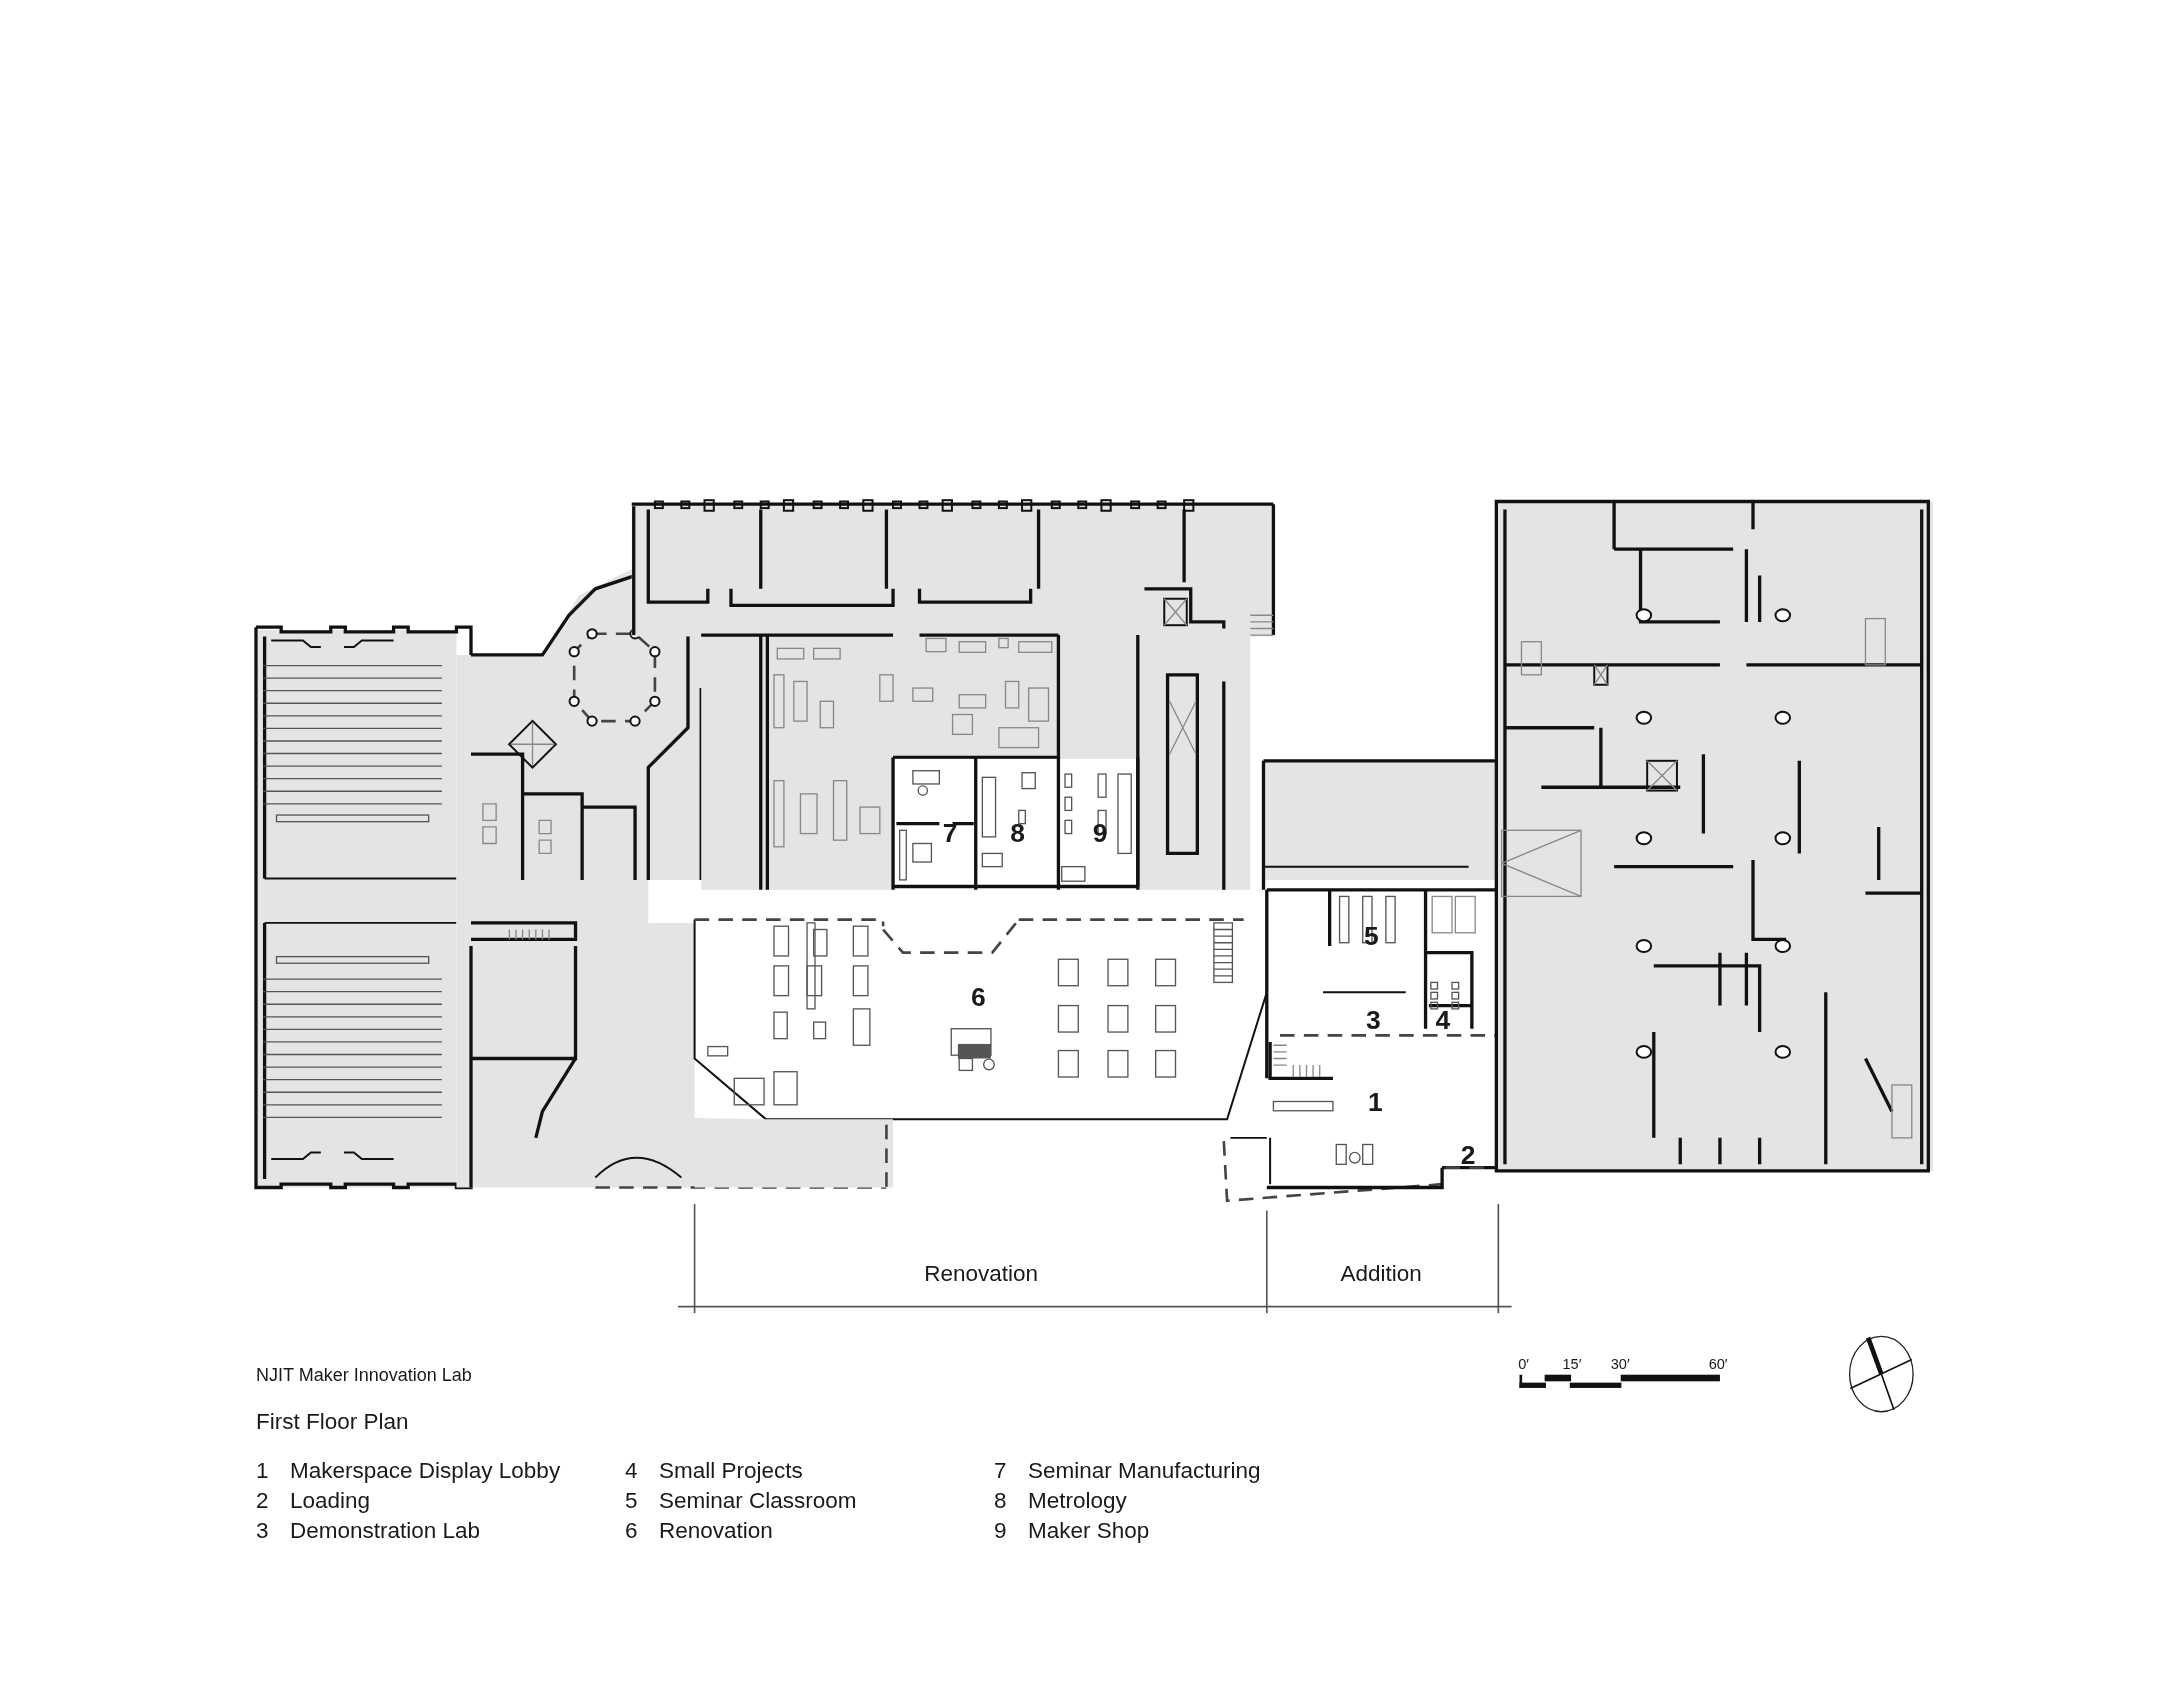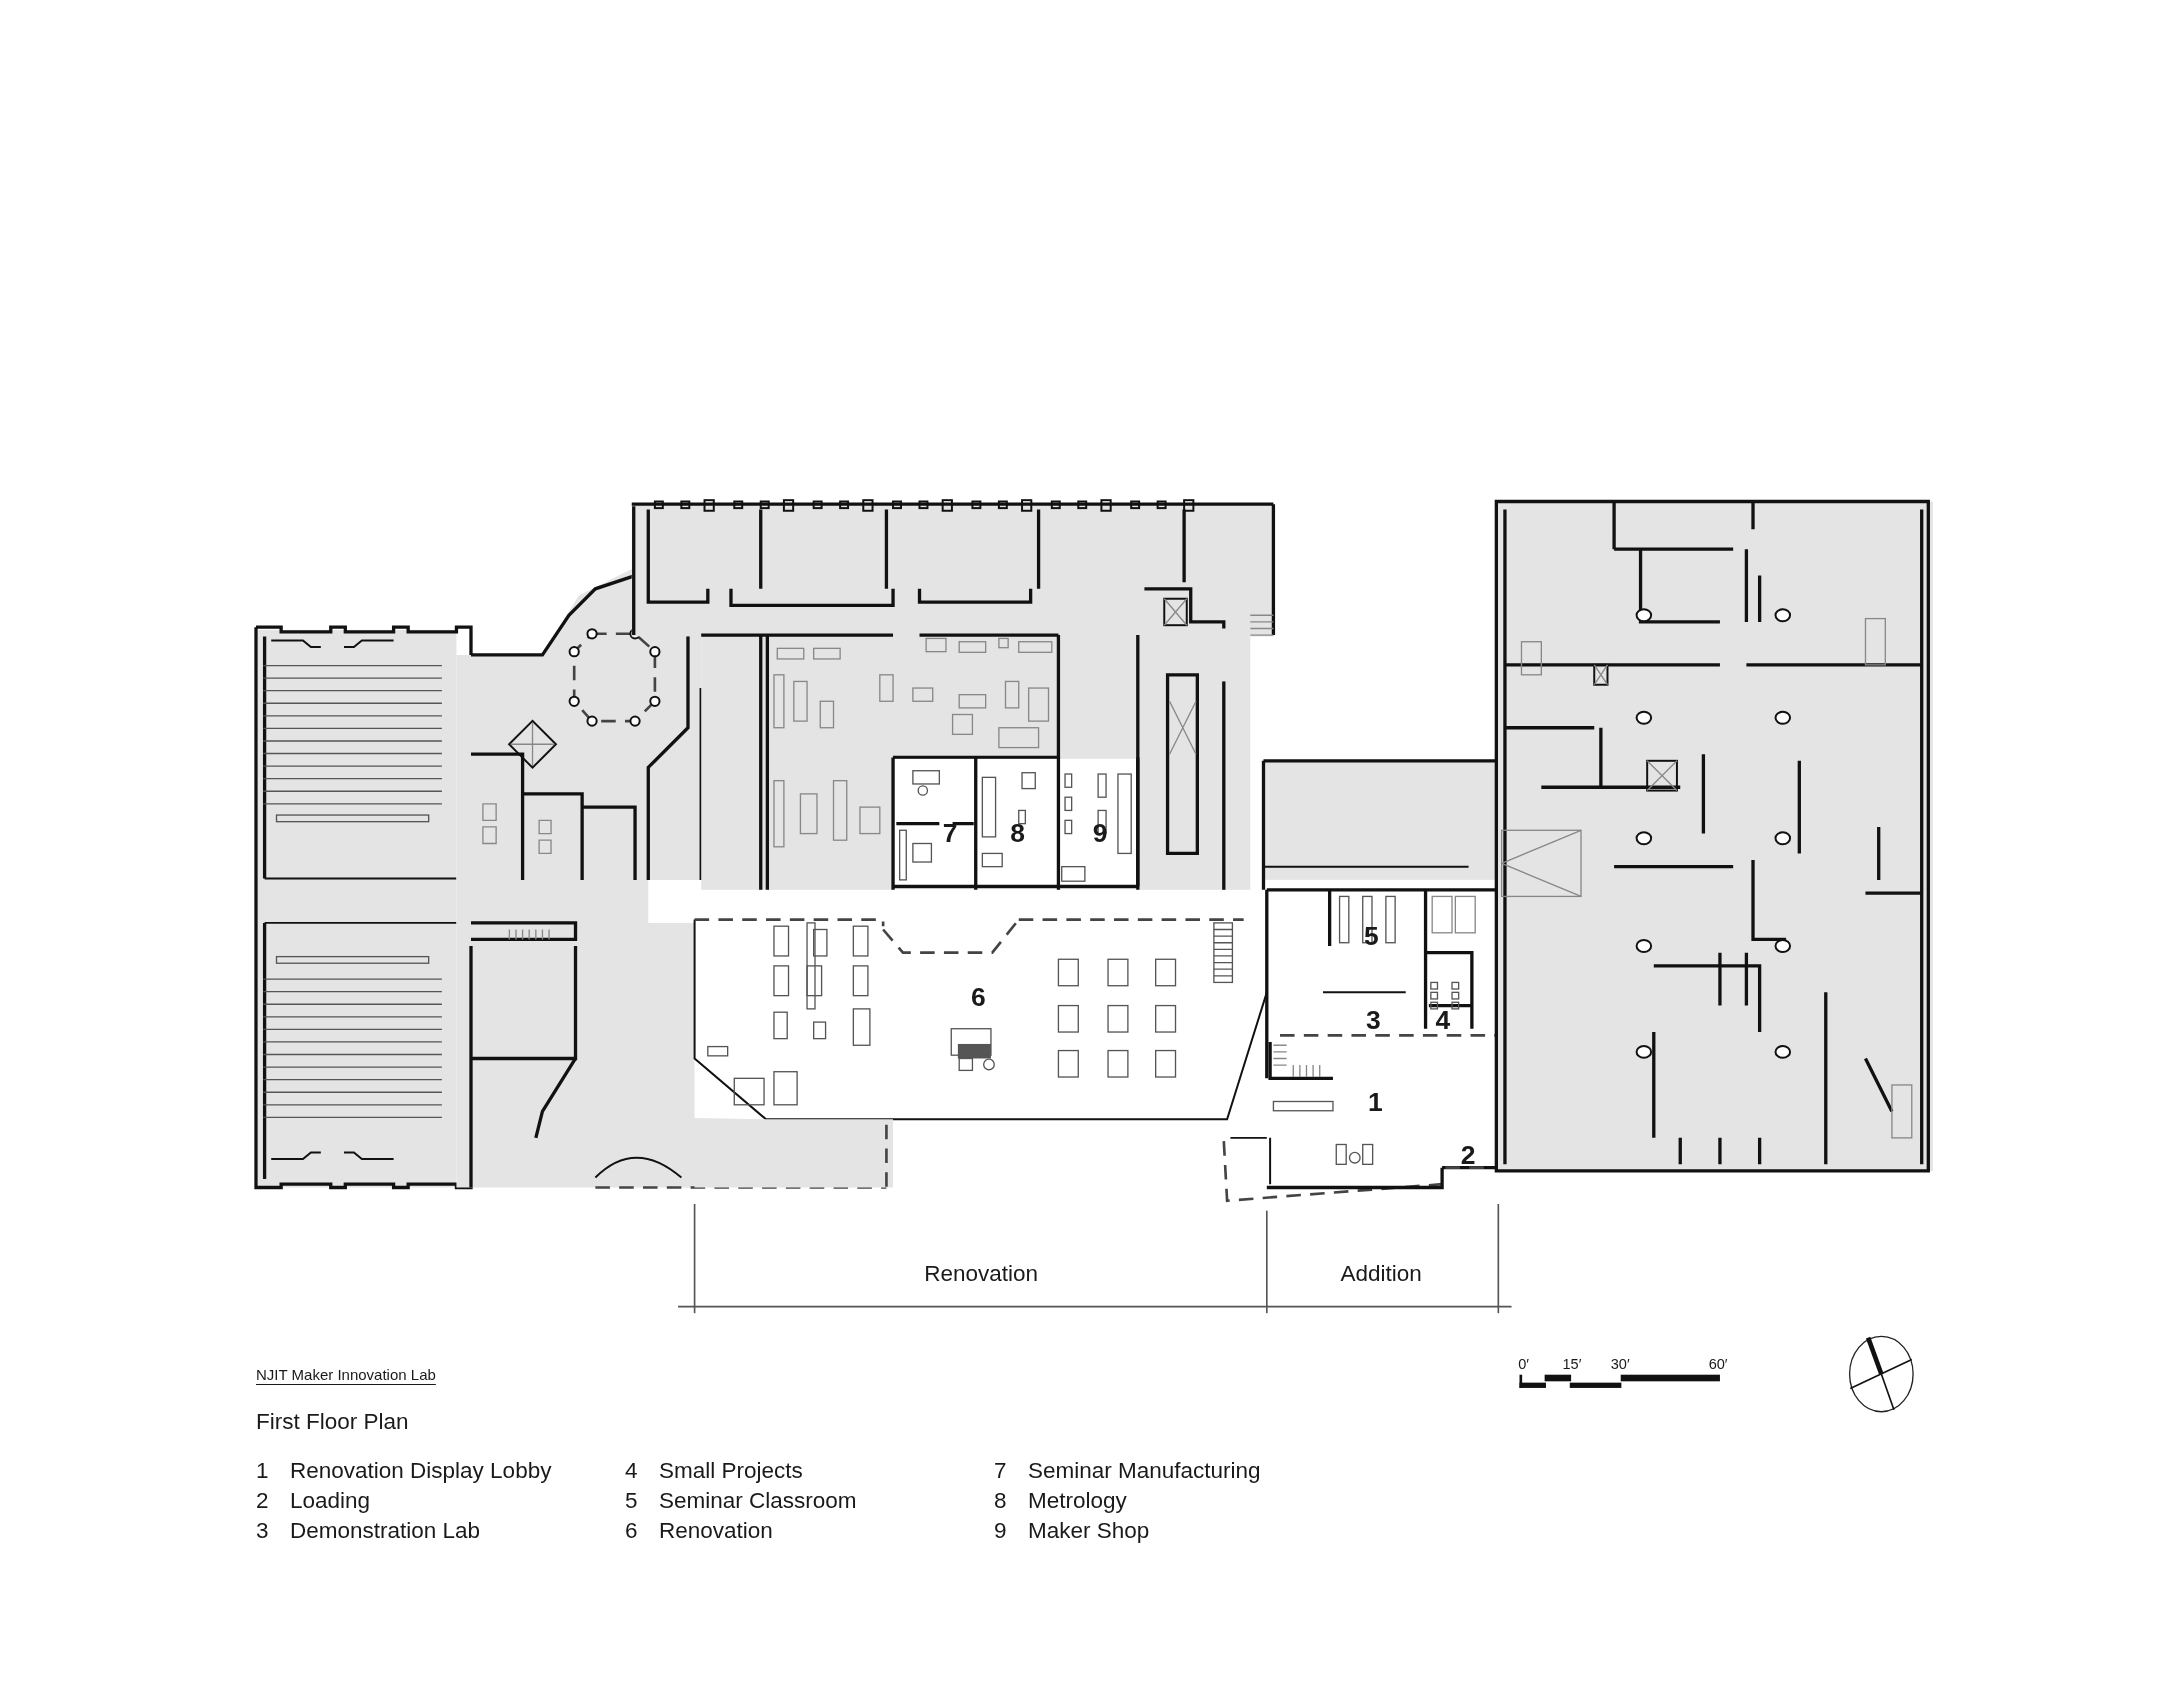--- a/index.html
+++ b/index.html
@@ -13,21 +13,21 @@
     .fill-white { fill: #ffffff; }
     .furn { fill: none; stroke: #888; stroke-width: 2; }
     .furn-dark { fill: none; stroke: #555; stroke-width: 2; }
     .col { fill: #fff; stroke: #111; stroke-width: 3; }
     .dimline { stroke: #555; stroke-width: 2.5; }
     .room-num { font-family: "Liberation Sans", sans-serif; font-weight: bold; font-size: 40px; fill: #1a1a1a; }
     .region-label { font-family: "Liberation Sans", sans-serif; font-size: 34px; fill: #1a1a1a; }
     .scale-label { font-family: "Liberation Sans", sans-serif; font-size: 22px; fill: #1a1a1a; }
 
     .title-block { position: absolute; left: 256px; top: 1362px; }
-    .title { font-size: 15px; text-decoration: underline; text-underline-offset: 4px; text-decoration-thickness: 1.3px; line-height: 26.5px; white-space: nowrap; }
+    .title { font-size: 18px; text-underline-offset: 4px; text-decoration-thickness: 1.3px; line-height: 26.5px; white-space: nowrap; }
     .subtitle { font-size: 22.5px; line-height: 26.5px; margin-top: 20px; white-space: nowrap; }
     .legend { position: absolute; top: 1456px; left: 256px; width: 1125px; }
     .legend-col { position: absolute; top: 0; }
     .legend-item { height: 30px; line-height: 30px; font-size: 22.5px; white-space: nowrap; }
     .legend-num { display: inline-block; width: 34px; }
   </style>
 </head>
 <body>
 
 <svg id="plan" viewBox="0 0 3300 2550" xmlns="http://www.w3.org/2000/svg">
@@ -376,21 +376,21 @@
   </g>
 </svg>
 
 <div class="title-block">
   <div class="title">NJIT Maker Innovation Lab</div>
   <div class="subtitle">First Floor Plan</div>
 </div>
 
 <div class="legend">
   <div class="legend-col" style="left:0px">
-    <div class="legend-item"><span class="legend-num">1</span><span>Renovation Display Lobby</span></div>
+    <div class="legend-item"><span class="legend-num">1</span><span>Makerspace Display Lobby</span></div>
     <div class="legend-item"><span class="legend-num">2</span><span>Loading</span></div>
     <div class="legend-item"><span class="legend-num">3</span><span>Demonstration Lab</span></div>
   </div>
   <div class="legend-col" style="left:369px">
     <div class="legend-item"><span class="legend-num">4</span><span>Small Projects</span></div>
     <div class="legend-item"><span class="legend-num">5</span><span>Seminar Classroom</span></div>
     <div class="legend-item"><span class="legend-num">6</span><span>Renovation</span></div>
   </div>
   <div class="legend-col" style="left:738px">
     <div class="legend-item"><span class="legend-num">7</span><span>Seminar Manufacturing</span></div>

